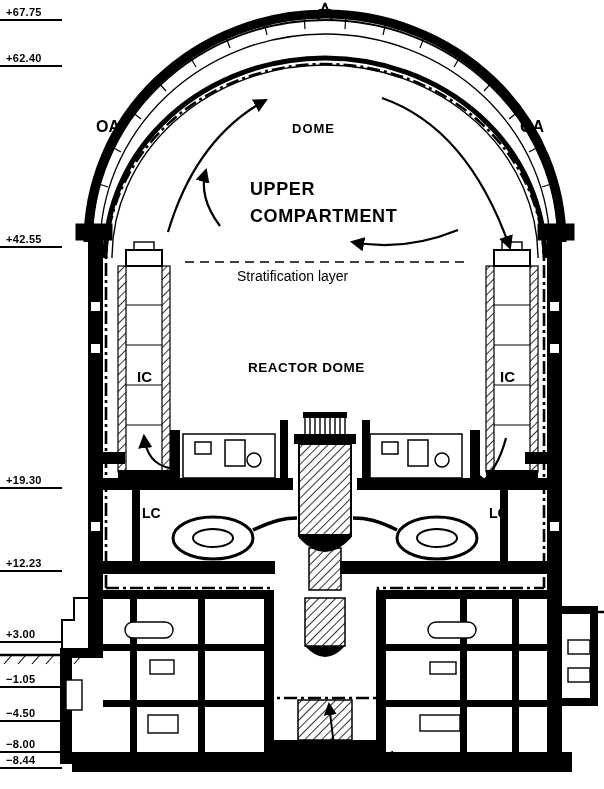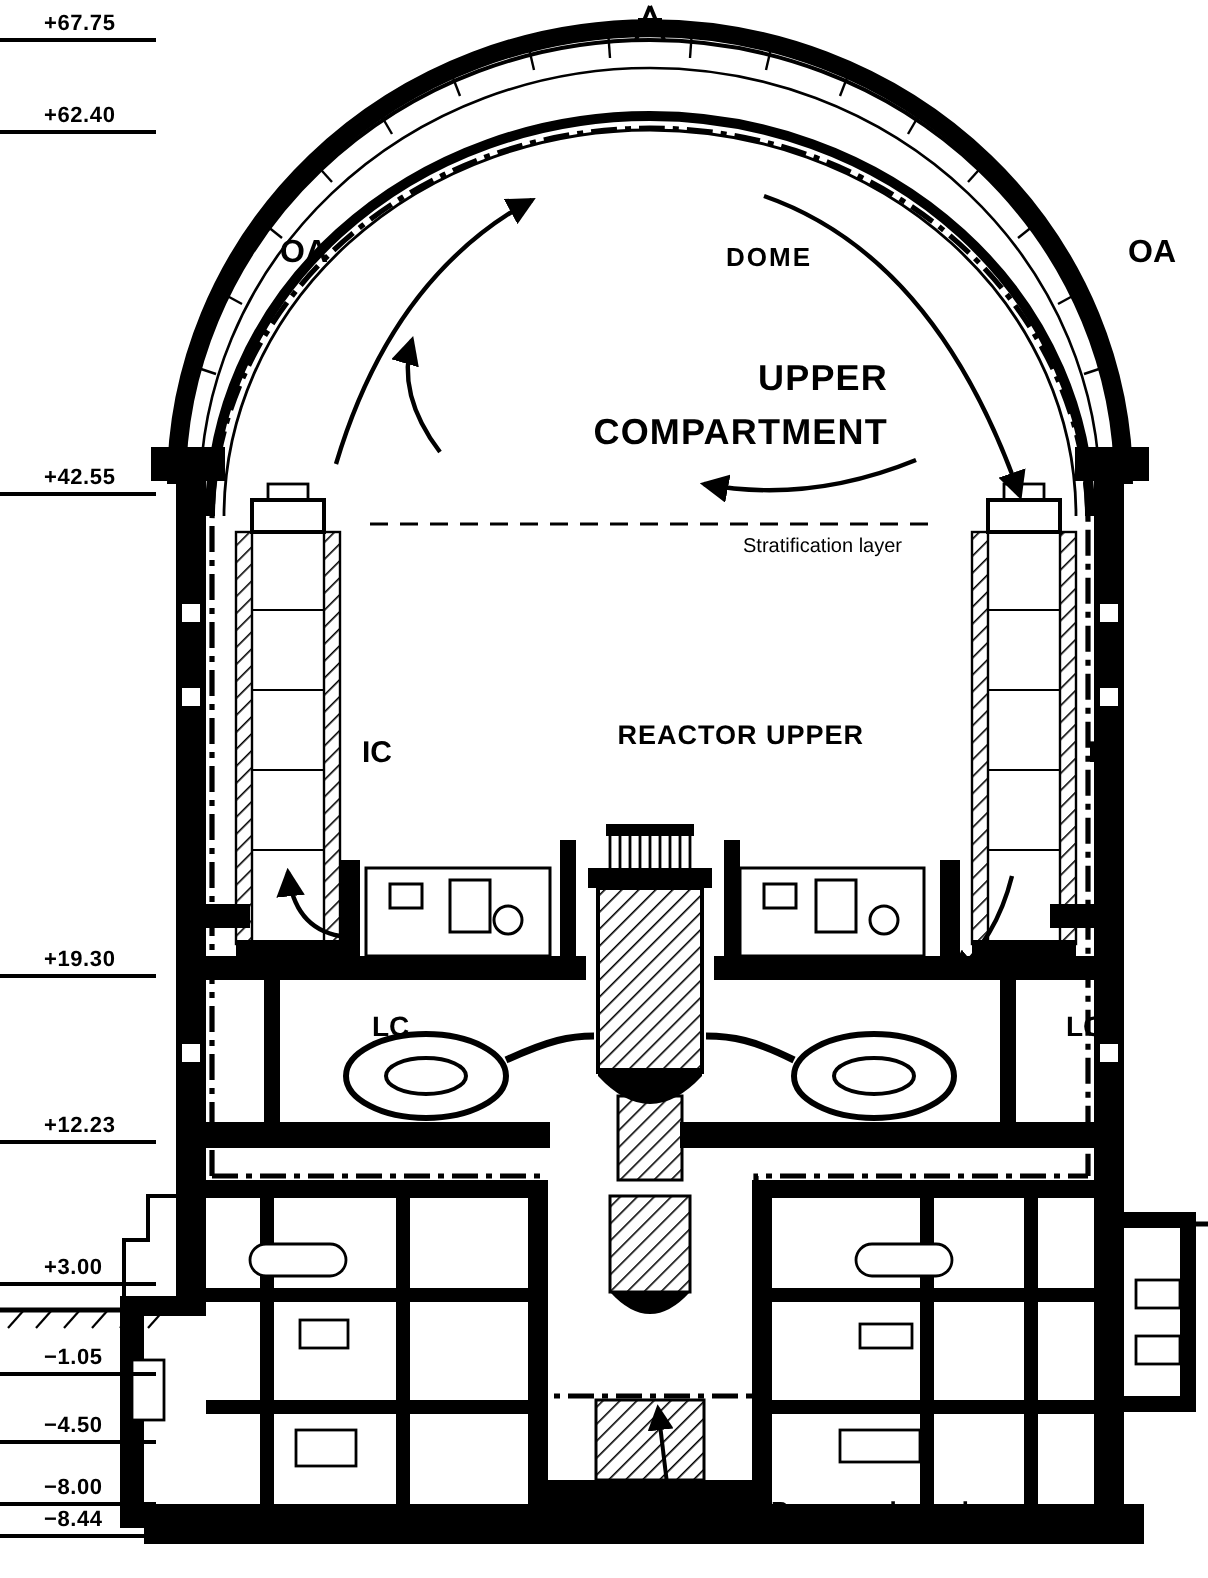--- a/index.html
+++ b/index.html
@@ -2,24 +2,24 @@
 <html><head>
 <meta charset="utf-8">
 <style>
   html,body { margin:0; padding:0; background:#ffffff; }
   .stage {
     position:relative; width:604px; height:789px; background:#ffffff;
     font-family:"Liberation Sans","DejaVu Sans",sans-serif; color:#000;
     overflow:hidden;
   }
   .stage svg { position:absolute; left:0; top:0; }
-  .lbl { position:absolute; font-weight:bold; white-space:pre-line;margin-left:44px; }
-  .lbl.center { text-align:right; }
+  .lbl { position:absolute; font-weight:bold; white-space:pre-line; }
+  .lbl.center { text-align:left; }
   .elev {
-    position:absolute; left:0; width:56px; padding:0 0 1px 22px;
+    position:absolute; left:0; width:56px; padding:0 0 1px 6px;
     border-bottom:2px solid #000; font-weight:bold; font-size:11px;
     letter-spacing:0.3px;
   }
 </style>
 </head>
 <body>
 
 <div class="stage">
 
   <svg width="604" height="789" viewBox="0 0 604 789">
@@ -242,21 +242,21 @@
   <div class="elev" style="top:628px"><span>+3.00</span></div>
   <div class="elev" style="top:673px"><span>−1.05</span></div>
   <div class="elev" style="top:707px"><span>−4.50</span></div>
   <div class="elev" style="top:738px"><span>−8.00</span></div>
   <div class="elev" style="top:754px"><span>−8.44</span></div>
 
   <div class="lbl" style="left:96px;  top:118px; font-size:16px;">OA</div>
   <div class="lbl" style="left:520px; top:118px; font-size:16px;">OA</div>
   <div class="lbl center" style="left:292px; top:121px; width:70px; font-size:13px; letter-spacing:1px;">DOME</div>
   <div class="lbl center" style="left:250px; top:176px; width:150px; font-size:18px; line-height:1.5; letter-spacing:0.6px;">UPPER COMPARTMENT</div>
-  <div class="lbl center" style="left:237px; top:268px; width:170px; font-size:10px; font-weight:normal;">Stratification layer</div>
-  <div class="lbl center" style="left:248px; top:360px; width:140px; font-size:13.5px; letter-spacing:0.5px;">REACTOR UPPER</div>
+  <div class="lbl center" style="left:237px; top:268px; width:170px; font-size:14px; font-weight:normal;">Stratification layer</div>
+  <div class="lbl center" style="left:248px; top:360px; width:140px; font-size:13.5px; letter-spacing:0.5px;">REACTOR DOME</div>
   <div class="lbl" style="left:137px; top:368px; font-size:15px;">IC</div>
   <div class="lbl" style="left:500px; top:368px; font-size:15px;">IC</div>
   <div class="lbl" style="left:142px; top:505px; font-size:14px;">LC</div>
   <div class="lbl" style="left:489px; top:505px; font-size:14px;">LC</div>
   <div class="lbl center" style="left:295px; top:748px; width:165px; font-size:13px;">Pressure boundary</div>
 
 </div>
 
 </body></html>

